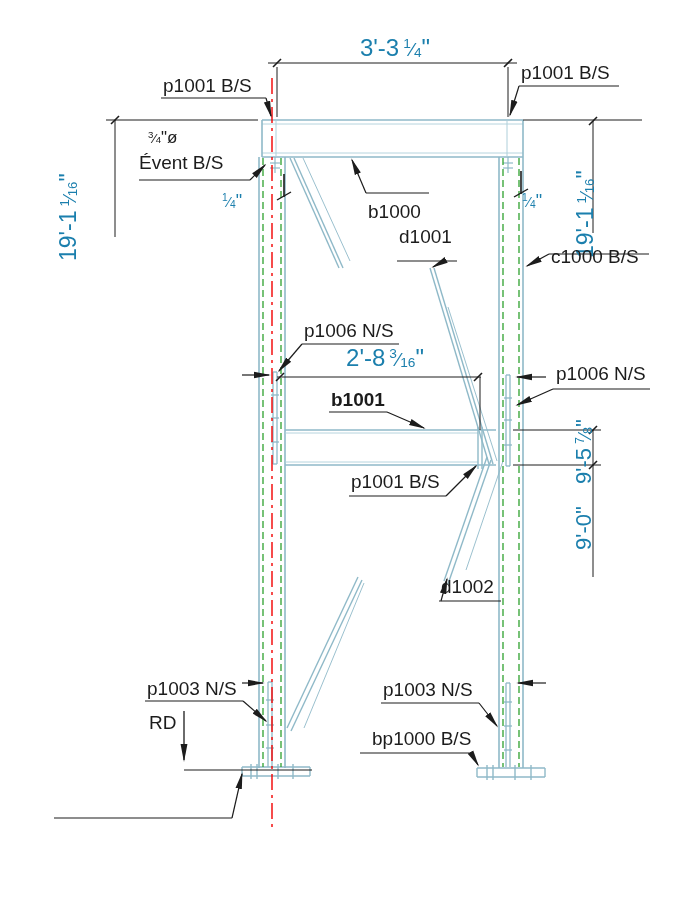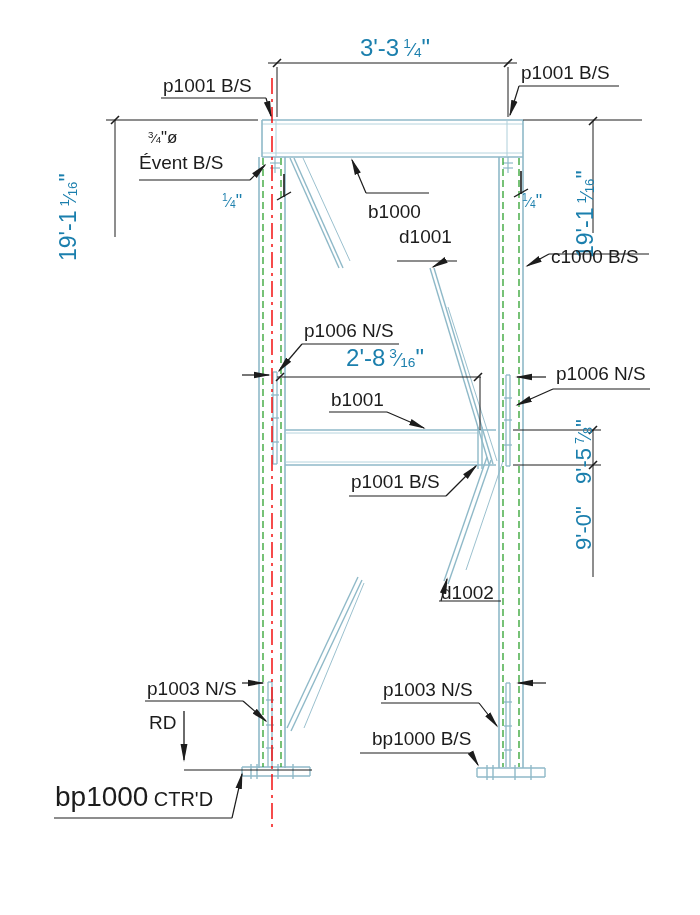--- a/index.html
+++ b/index.html
@@ -237,29 +237,28 @@
 
 <div class="lbl" style="left:368px;top:170px;margin-top:32px;">b1000</div>
 <div class="lbl" style="left:399px;top:227px;">d1001</div>
 <div class="lbl" style="left:551px;top:247px;">c1000 B/S</div>
 
 <div class="lbl" style="left:304px;top:321px;">p1006 N/S</div>
 <div class="lbl" style="left:556px;top:364px;">p1006 N/S</div>
 
 <div class="dim center" style="left:315px;top:346px;width:140px;"><span>2'-8</span><span class="fr"><span class="n">3</span><span class="sl"></span><span class="d">16</span></span><span>"</span></div>
 
-<div class="lbl" style="left:331px;top:390px;">b1001</div>
+<div class="lbl" style="left:331px;top:390px;font-weight:bold;">b1001</div>
 <div class="lbl" style="left:351px;top:472px;">p1001 B/S</div>
 
 <div class="dim vert" style="left:595px;top:462px;font-size:22px;"><span>9'-5</span><span class="fr"><span class="n">7</span><span class="sl"></span><span class="d">8</span></span><span>"</span></div>
 <div class="dim vert" style="left:595px;top:528px;font-size:22px;"><span>9'-0"</span></div>
 
-<div class="lbl" style="left:441px;top:577px;margin-top:6px;">d1002</div>
+<div class="lbl" style="left:441px;top:577px;">d1002</div>
 
 <div class="lbl" style="left:147px;top:679px;">p1003 N/S</div>
 <div class="lbl" style="left:383px;top:680px;">p1003 N/S</div>
 
 <div class="lbl rd" style="left:149px;top:713px;">RD</div>
 <div class="lbl" style="left:372px;top:729px;">bp1000 B/S</div>
 
-<div class="lbl" style="left:55px;top:782px;"><span class="big">bp1000</span> <span class="med">CTR'D</span></div>
 
 </div>
 
 </body></html>

